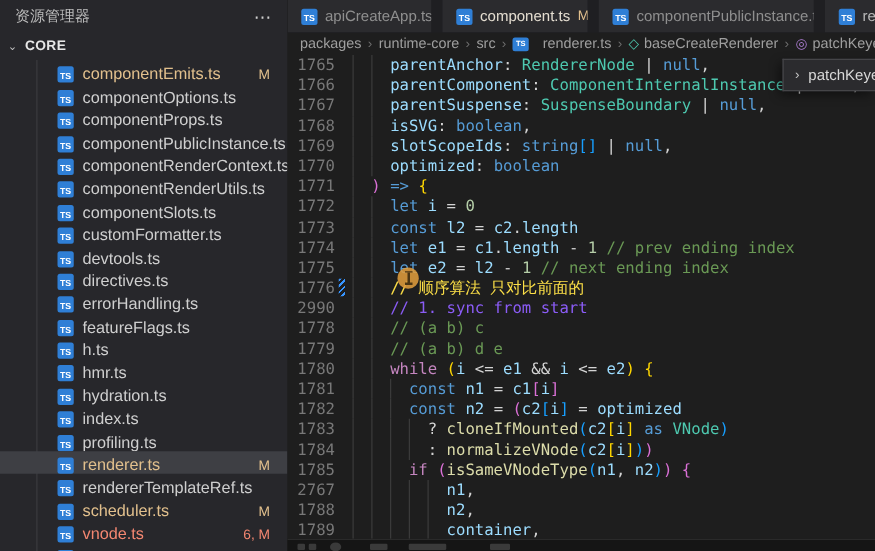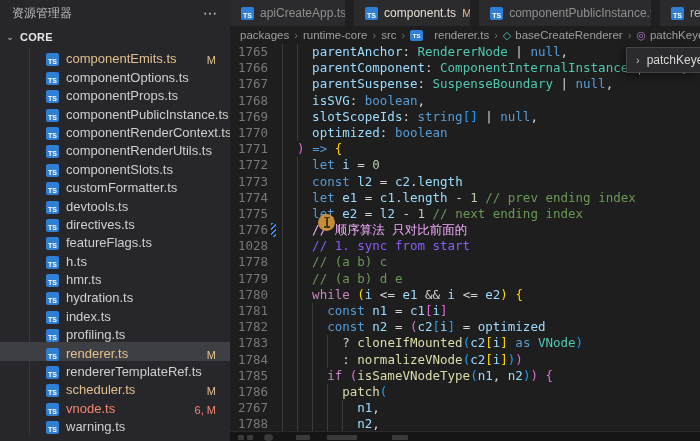--- a/index.html
+++ b/index.html
@@ -137,20 +137,24 @@
         <div class="file-row">
           <span class="ts-icon">TS</span>
           <span class="file-name">devtools.ts</span>
         </div>
         <div class="file-row">
           <span class="ts-icon">TS</span>
           <span class="file-name">directives.ts</span>
         </div>
         <div class="file-row">
           <span class="ts-icon">TS</span>
+          <span class="file-name">errorHandling.ts</span>
+        </div>
+        <div class="file-row">
+          <span class="ts-icon">TS</span>
           <span class="file-name">featureFlags.ts</span>
         </div>
         <div class="file-row">
           <span class="ts-icon">TS</span>
           <span class="file-name">h.ts</span>
         </div>
         <div class="file-row">
           <span class="ts-icon">TS</span>
           <span class="file-name">hmr.ts</span>
         </div>
@@ -294,24 +298,24 @@
         <div class="code-row">
           <span class="gutter">1775</span>
           <span class="marker-col"></span>
           <span class="code-text"><span class="guide" style="left: 0ch;"></span><span class="guide" style="left: 2ch;"></span><span style="color: rgb(212, 212, 212);">    </span><span style="color: rgb(86, 156, 214);">let </span><span style="color: rgb(156, 220, 254);">e2</span><span style="color: rgb(212, 212, 212);"> = </span><span style="color: rgb(156, 220, 254);">l2</span><span style="color: rgb(212, 212, 212);"> - </span><span style="color: rgb(181, 206, 168);">1</span><span style="color: rgb(106, 153, 85);"> // next ending index</span></span>
         </div>
         <div class="code-row">
           <span class="gutter">1776</span>
           <span class="marker-col">
             <span class="mod-marker"></span>
           </span>
-          <span class="code-text"><span class="guide" style="left: 0ch;"></span><span class="guide" style="left: 2ch;"></span><span style="color: rgb(212, 212, 212);">    </span><span style="color: #f0abfc;">// 顺序算法 只对比前面的</span></span>
-        </div>
-        <div class="code-row">
-          <span class="gutter">1028</span>
+          <span class="code-text"><span class="guide" style="left: 0ch;"></span><span class="guide" style="left: 2ch;"></span><span style="color: rgb(212, 212, 212);">    </span><span style="color: #fde047;">// 顺序算法 只对比前面的</span></span>
+        </div>
+        <div class="code-row">
+          <span class="gutter">2990</span>
           <span class="marker-col"></span>
           <span class="code-text"><span class="guide" style="left: 0ch;"></span><span class="guide" style="left: 2ch;"></span><span style="color: rgb(212, 212, 212);">    </span><span style="color: #8b5cf6;">// 1. sync from start</span></span>
         </div>
         <div class="code-row">
           <span class="gutter">1778</span>
           <span class="marker-col"></span>
           <span class="code-text"><span class="guide" style="left: 0ch;"></span><span class="guide" style="left: 2ch;"></span><span style="color: rgb(212, 212, 212);">    </span><span style="color: rgb(106, 153, 85);">// (a b) c</span></span>
         </div>
         <div class="code-row">
           <span class="gutter">1779</span>
@@ -340,25 +344,20 @@
         </div>
         <div class="code-row">
           <span class="gutter">1784</span>
           <span class="marker-col"></span>
           <span class="code-text"><span class="guide" style="left: 0ch;"></span><span class="guide" style="left: 2ch;"></span><span class="guide" style="left: 4ch;"></span><span class="guide" style="left: 6ch;"></span><span style="color: rgb(212, 212, 212);">        </span><span style="color: rgb(212, 212, 212);">: </span><span style="color: rgb(220, 220, 170);">normalizeVNode</span><span style="color: rgb(23, 159, 255);">(</span><span style="color: rgb(156, 220, 254);">c2</span><span style="color: rgb(255, 215, 0);">[</span><span style="color: rgb(156, 220, 254);">i</span><span style="color: rgb(255, 215, 0);">]</span><span style="color: rgb(23, 159, 255);">)</span><span style="color: rgb(218, 112, 214);">)</span></span>
         </div>
         <div class="code-row">
           <span class="gutter">1785</span>
           <span class="marker-col"></span>
           <span class="code-text"><span class="guide" style="left: 0ch;"></span><span class="guide" style="left: 2ch;"></span><span class="guide" style="left: 4ch;"></span><span style="color: rgb(212, 212, 212);">      </span><span style="color: rgb(197, 134, 192);">if </span><span style="color: rgb(218, 112, 214);">(</span><span style="color: rgb(220, 220, 170);">isSameVNodeType</span><span style="color: rgb(23, 159, 255);">(</span><span style="color: rgb(156, 220, 254);">n1</span><span style="color: rgb(212, 212, 212);">, </span><span style="color: rgb(156, 220, 254);">n2</span><span style="color: rgb(23, 159, 255);">)</span><span style="color: rgb(218, 112, 214);">)</span><span style="color: rgb(212, 212, 212);"> </span><span style="color: rgb(218, 112, 214);">{</span></span>
-        </div>
-        <div class="code-row">
-          <span class="gutter">1786</span>
-          <span class="marker-col"></span>
-          <span class="code-text"><span class="guide" style="left: 0ch;"></span><span class="guide" style="left: 2ch;"></span><span class="guide" style="left: 4ch;"></span><span class="guide" style="left: 6ch;"></span><span style="color: rgb(212, 212, 212);">        </span><span style="color: rgb(220, 220, 170);">patch</span><span style="color: rgb(23, 159, 255);">(</span></span>
         </div>
         <div class="code-row">
           <span class="gutter">2767</span>
           <span class="marker-col"></span>
           <span class="code-text"><span class="guide" style="left: 0ch;"></span><span class="guide" style="left: 2ch;"></span><span class="guide" style="left: 4ch;"></span><span class="guide" style="left: 6ch;"></span><span class="guide" style="left: 8ch;"></span><span style="color: rgb(212, 212, 212);">          </span><span style="color: rgb(156, 220, 254);">n1</span><span style="color: rgb(212, 212, 212);">,</span></span>
         </div>
         <div class="code-row">
           <span class="gutter">1788</span>
           <span class="marker-col"></span>
           <span class="code-text"><span class="guide" style="left: 0ch;"></span><span class="guide" style="left: 2ch;"></span><span class="guide" style="left: 4ch;"></span><span class="guide" style="left: 6ch;"></span><span class="guide" style="left: 8ch;"></span><span style="color: rgb(212, 212, 212);">          </span><span style="color: rgb(156, 220, 254);">n2</span><span style="color: rgb(212, 212, 212);">,</span></span>

